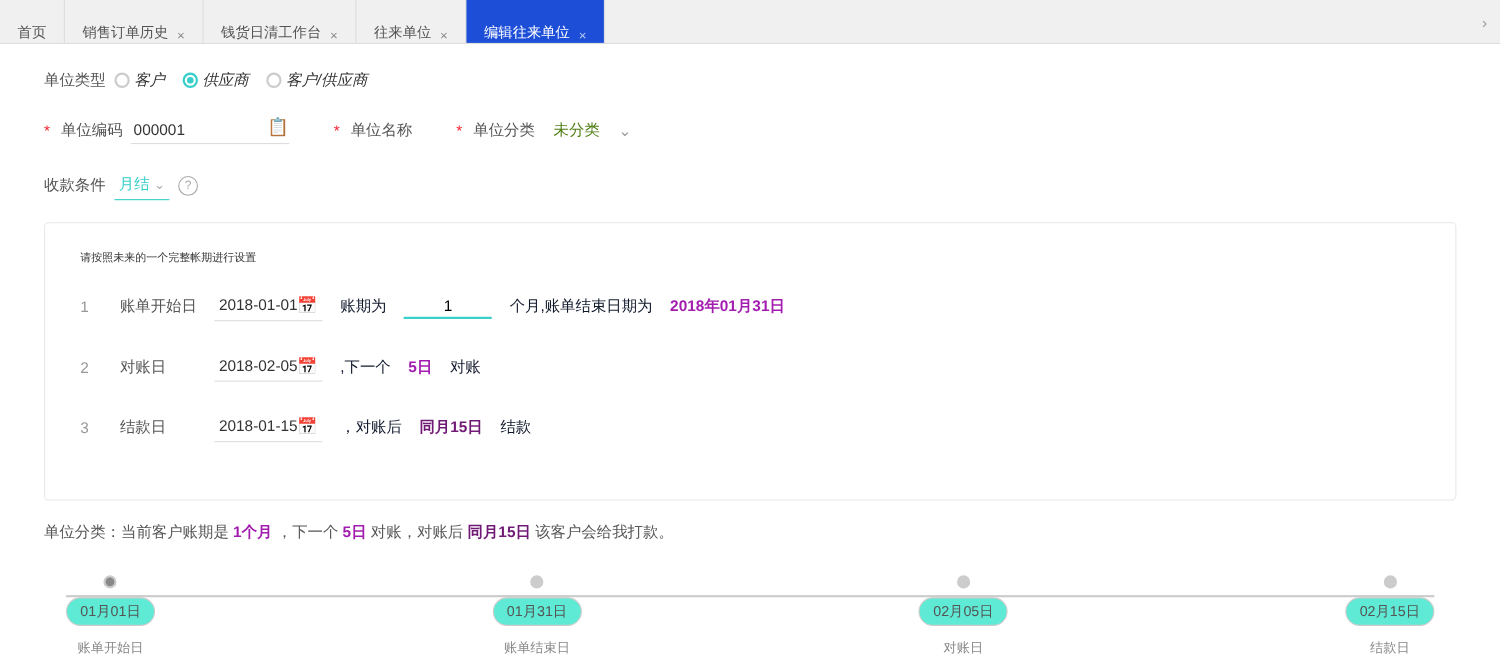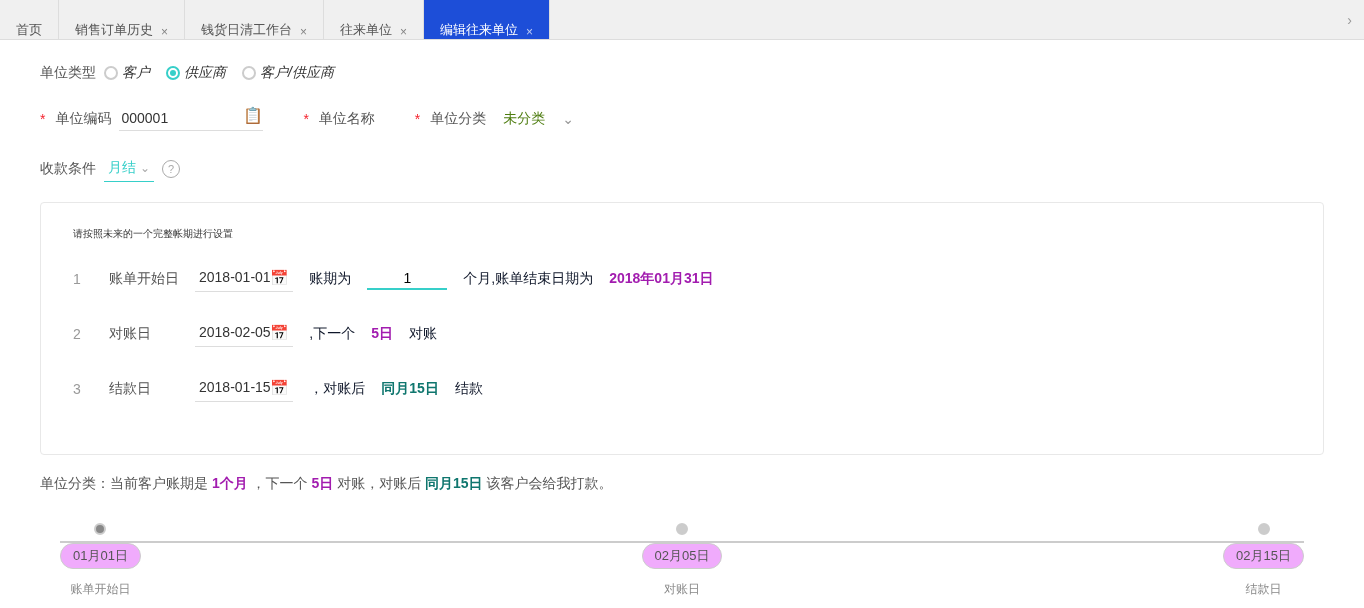--- a/index.html
+++ b/index.html
@@ -257,21 +257,21 @@
     .desc-text {
       color: #0f172a;
     }
 
     .highlight-orange {
       color: #a21caf;
       font-weight: bold;
     }
 
     .highlight-teal {
-      color: #0f766e;
+      color: #701a75;
       font-weight: bold;
     }
 
     
     .preview-text {
       font-size: 14px;
       color: #555;
       margin-bottom: 28px;
       margin-top: 8px;
     }
@@ -303,21 +303,21 @@
     .timeline-dot.start {
       background: #888;
     }
 
     .timeline-date-badge {
       border: 1px solid #ccc;
       border-radius: 16px;
       padding: 3px 12px;
       font-size: 13px;
       color: #555;
-      background: #f0abfc;
+      background: #5eead4;
       white-space: nowrap;
     }
 
     .timeline-label {
       font-size: 12px;
       color: #888;
       white-space: nowrap;
       margin-top: 4px;
     }
   </style>
@@ -456,20 +456,25 @@
   <div style="position:relative; padding: 0 20px;">
     <div style="position:absolute; top:20px; left:20px; right:20px; height:2px; background:#ccc; z-index:0;"></div>
     <div class="timeline-items">
       <div class="timeline-item">
         <div class="timeline-dot start"></div>
         <div class="timeline-date-badge">01月01日</div>
         <div class="timeline-label">账单开始日</div>
       </div>
       <div class="timeline-item">
         <div class="timeline-dot"></div>
+        <div class="timeline-date-badge">01月31日</div>
+        <div class="timeline-label">账单结束日</div>
+      </div>
+      <div class="timeline-item">
+        <div class="timeline-dot"></div>
         <div class="timeline-date-badge">02月05日</div>
         <div class="timeline-label">对账日</div>
       </div>
       <div class="timeline-item">
         <div class="timeline-dot"></div>
         <div class="timeline-date-badge">02月15日</div>
         <div class="timeline-label">结款日</div>
       </div>
     </div>
   </div>

